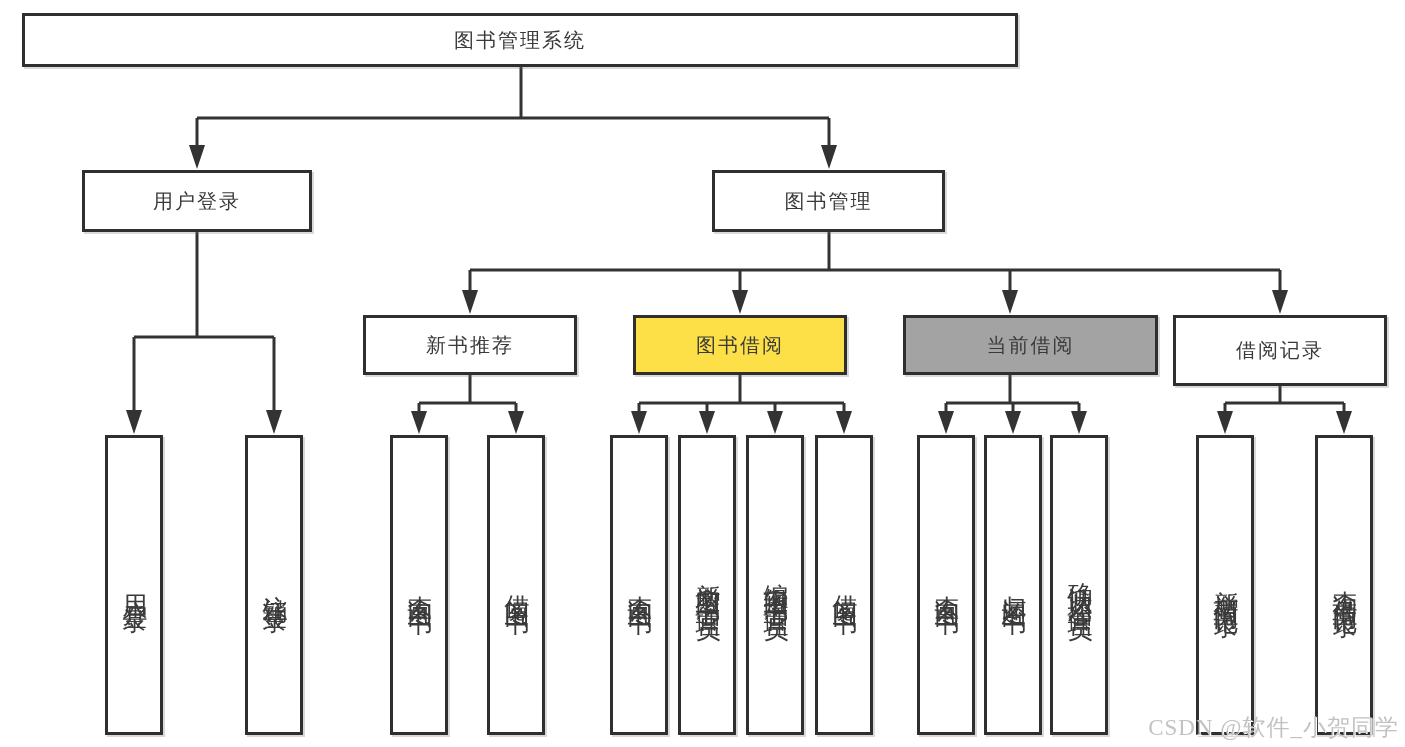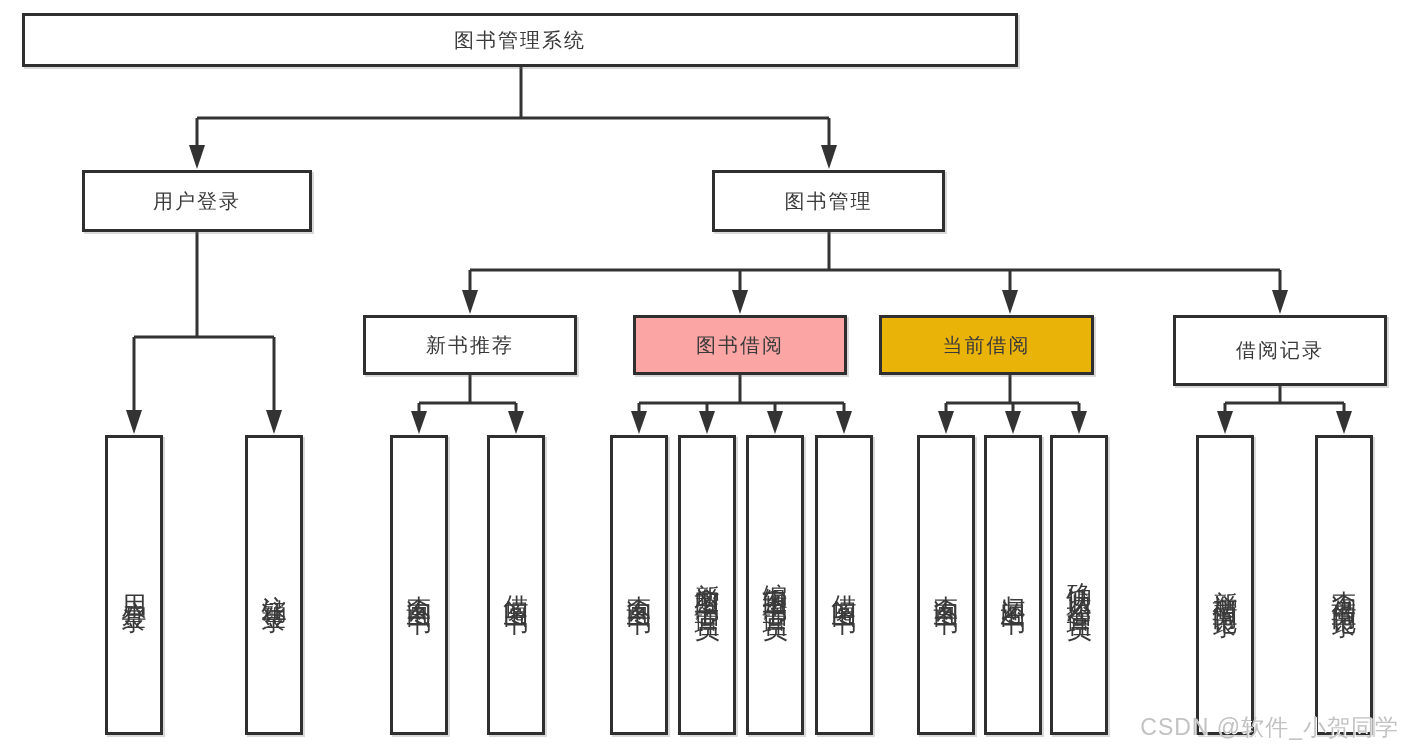--- a/index.html
+++ b/index.html
@@ -3,20 +3,21 @@
 <meta charset="utf-8">
 <style>
   html, body { margin: 0; padding: 0; background: #ffffff; }
   body { font-family: "Liberation Sans", "DejaVu Sans", sans-serif; }
   #stage {
     position: relative;
     width: 1405px;
     height: 747px;
     background: #ffffff;
     overflow: hidden;
+    font-family: Liberation Serif, serif;
   }
   #connectors {
     position: absolute;
     left: 0; top: 0;
     pointer-events: none;
   }
   .box {
     position: absolute;
     background: #ffffff;
     border: 3px solid #2f2f2f;
@@ -149,24 +150,24 @@
   <div class="box" style="left: 82px; top: 170px; width: 230px; height: 62px; border-color: rgb(47, 47, 47); background: rgb(255, 255, 255);">
     <span class="hlabel" style="color: rgb(58, 58, 58);">用户登录</span>
   </div>
   <div class="box" style="left: 712px; top: 170px; width: 233px; height: 62px; border-color: rgb(47, 47, 47); background: rgb(255, 255, 255);">
     <span class="hlabel" style="color: rgb(58, 58, 58);">图书管理</span>
   </div>
 
   <div class="box" style="left: 363px; top: 315px; width: 214px; height: 60px; border-color: rgb(47, 47, 47); background: rgb(255, 255, 255);">
     <span class="hlabel" style="color: rgb(58, 58, 58);">新书推荐</span>
   </div>
-  <div class="box" style="left: 633px; top: 315px; width: 214px; height: 60px; border-color: rgb(47, 47, 47); background: #fca5a5;">
+  <div class="box" style="left: 633px; top: 315px; width: 214px; height: 60px; border-color: rgb(47, 47, 47); background: #fde047;">
     <span class="hlabel" style="color: rgb(58, 58, 58);">图书借阅</span>
   </div>
-  <div class="box" style="left: 879px; top: 315px; width: 215px; height: 60px; border-color: rgb(47, 47, 47); background: #eab308;">
+  <div class="box" style="left: 903px; top: 315px; width: 255px; height: 60px; border-color: rgb(47, 47, 47); background: #a3a3a3;">
     <span class="hlabel" style="color: rgb(58, 58, 58);">当前借阅</span>
   </div>
   <div class="box" style="left: 1173px; top: 315px; width: 214px; height: 71px; border-color: rgb(47, 47, 47); background: rgb(255, 255, 255);">
     <span class="hlabel" style="color: rgb(58, 58, 58);">借阅记录</span>
   </div>
 
   <div class="box leaf" style="left: 105px; border-color: rgb(47, 47, 47); background: rgb(255, 255, 255);">
     <span class="vtext" style="color: rgb(58, 58, 58);">用户登录</span>
   </div>
   <div class="box leaf" style="left: 245px; border-color: rgb(47, 47, 47); background: rgb(255, 255, 255);">

